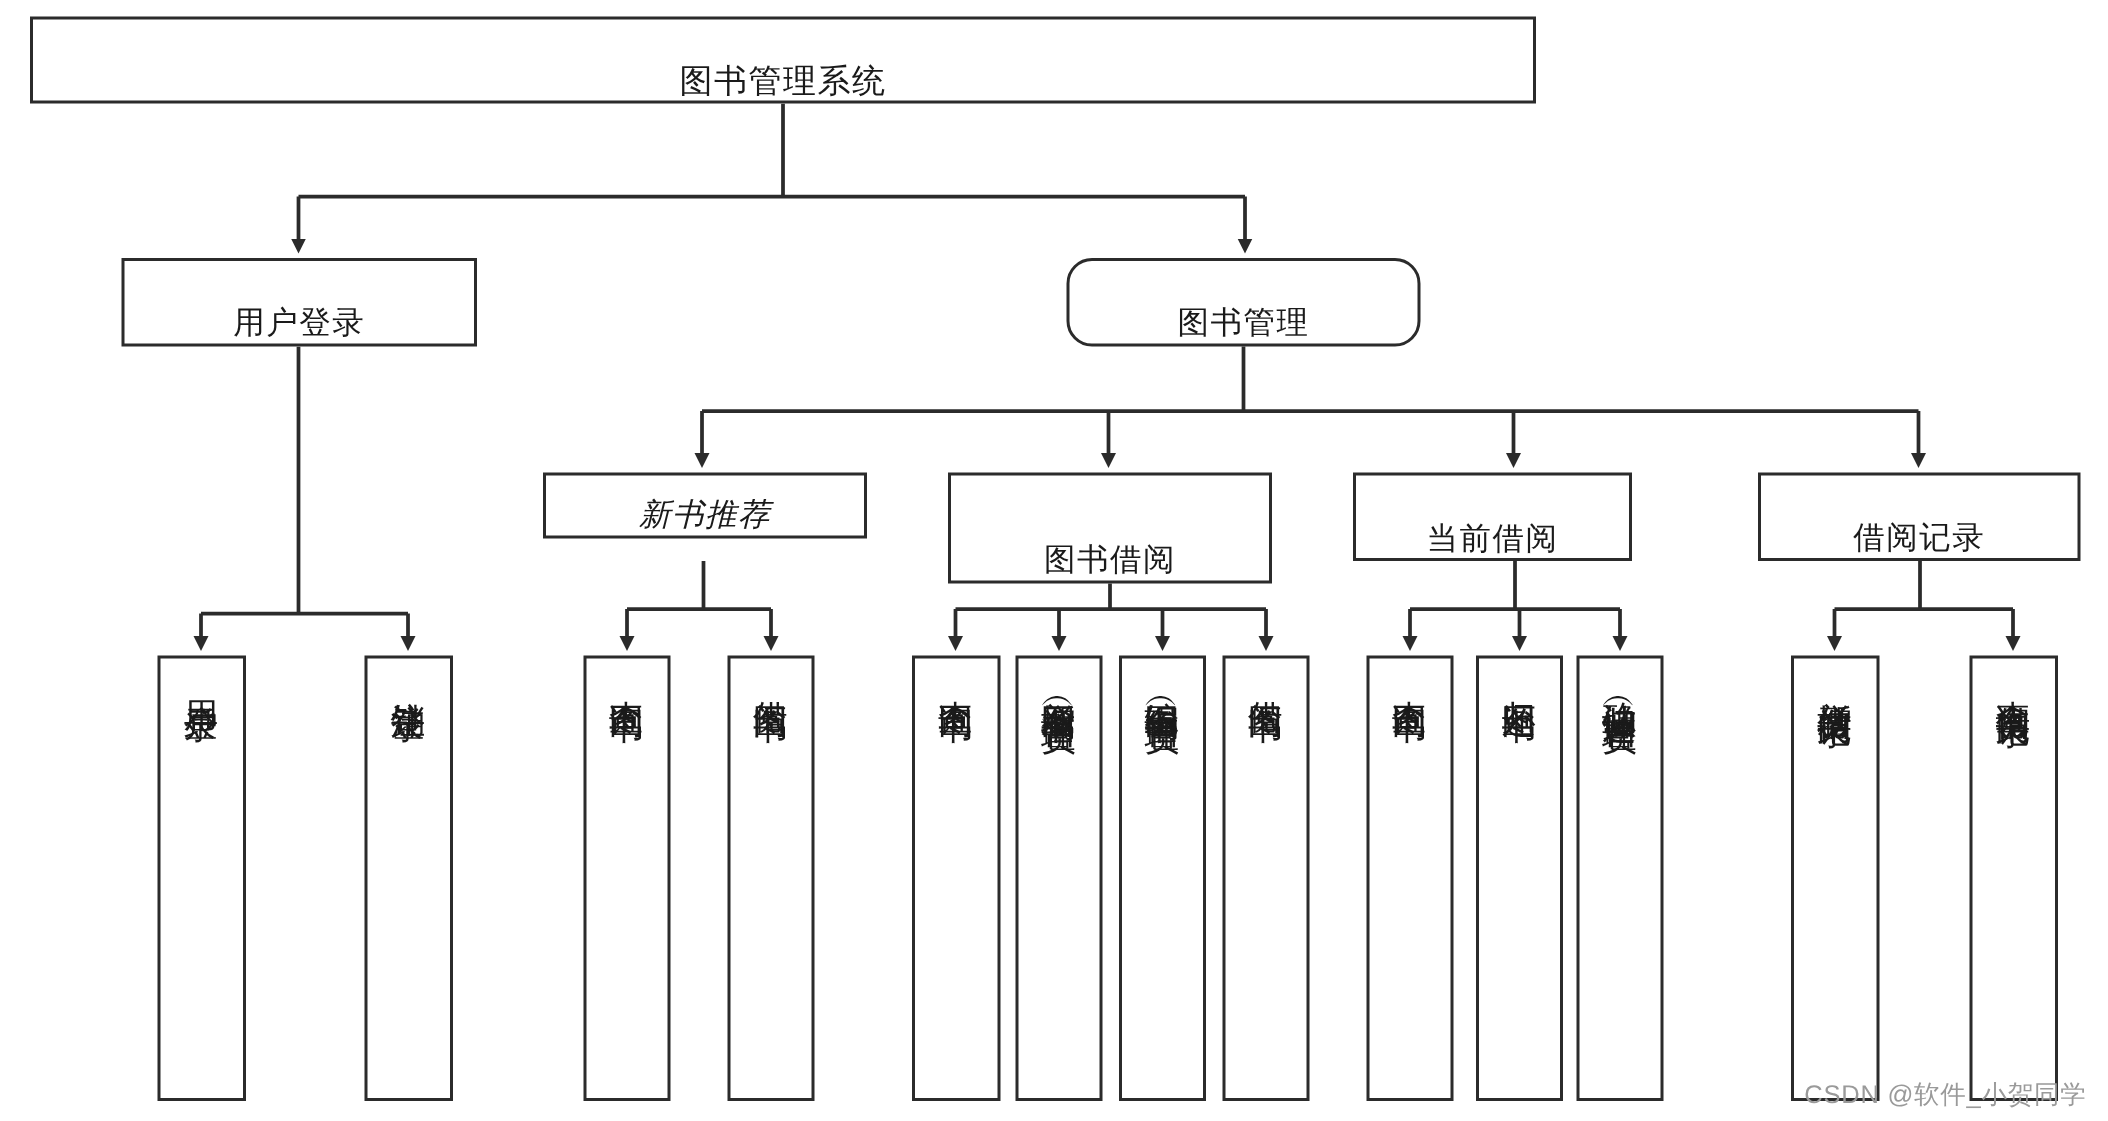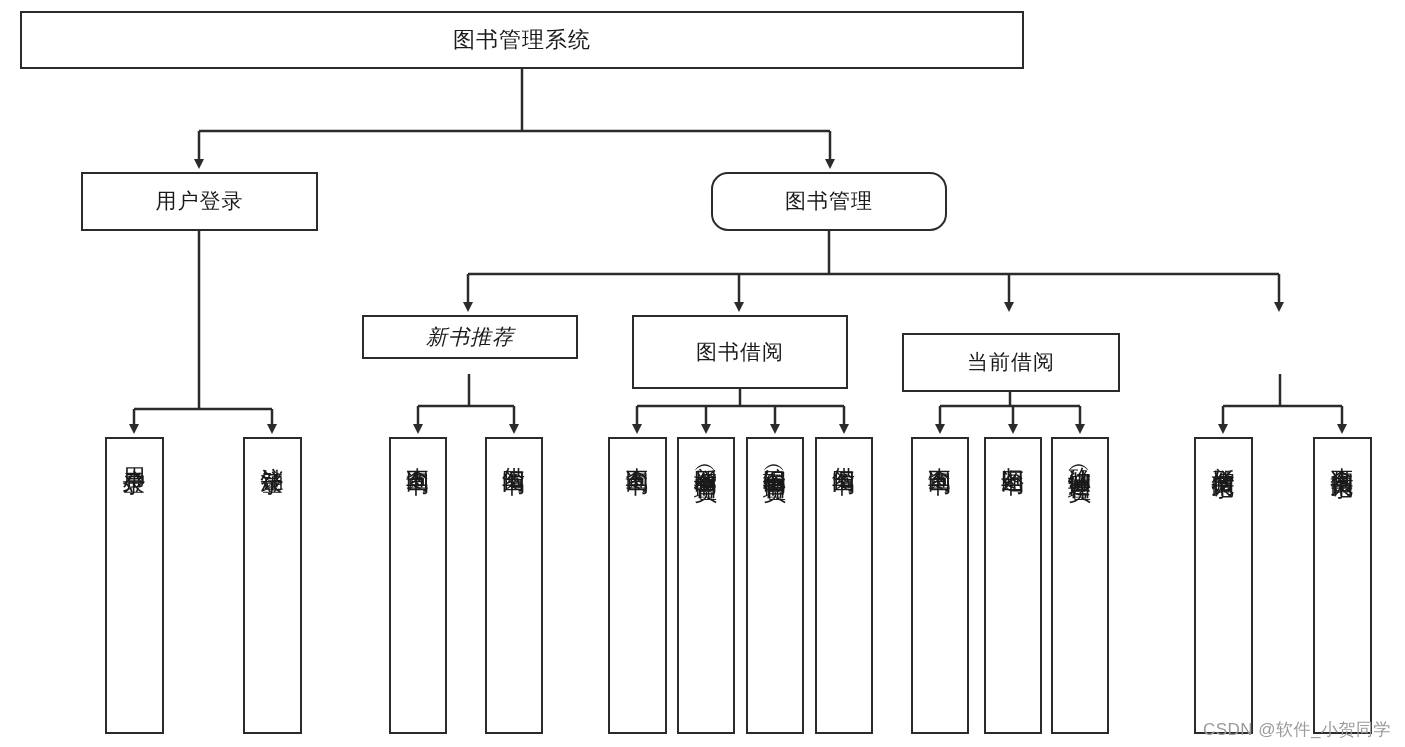--- a/index.html
+++ b/index.html
@@ -10,21 +10,21 @@
   }
   #diagram-root{position:absolute;left:0;top:0;width:1405px;height:747px;}
   svg.layer{position:absolute;left:0;top:0;width:1405px;height:747px;}
 
   .node{
     position:absolute;
     box-sizing:border-box;
     background:#ffffff;
     border:2px solid #2b2b2b;
     display:flex;
-    align-items:center;
+    align-items:flex-end;
     justify-content:center;
     color:#1a1a1a;
   }
   .node-label{
     display:block;
     text-align:center;
     white-space:pre;
     line-height:1.18;
   }
   .node.horizontal .node-label{
@@ -125,24 +125,27 @@
   </div>
 
   <div class="node horizontal" style="left:362px;top:315px;width:216px;height:44px;font-style:italic;">
     <span class="node-label">新书推荐</span>
   </div>
 
   <div class="node horizontal" style="left:632px;top:315px;width:216px;height:74px;">
     <span class="node-label">图书借阅</span>
   </div>
 
-  <div class="node horizontal" style="left:902px;top:333px;width:218px;height:59px;font-family:Liberation Serif, serif;">
+  <div class="node horizontal" style="left:902px;top:315px;width:186px;height:59px;font-family:Liberation Serif, serif;">
     <span class="node-label">当前借阅</span>
   </div>
 
+  <div class="node horizontal" style="left:1172px;top:315px;width:215px;height:59px;">
+    <span class="node-label">借阅记录</span>
+  </div>
 
   <div class="node vertical" style="left:105px;top:437px;width:59px;height:297px;">
     <span class="node-label">用户登录</span>
   </div>
 
   <div class="node vertical" style="left:243px;top:437px;width:59px;height:297px;">
     <span class="node-label">注销登录</span>
   </div>
 
   <div class="node vertical" style="left:389px;top:437px;width:58px;height:297px;">

